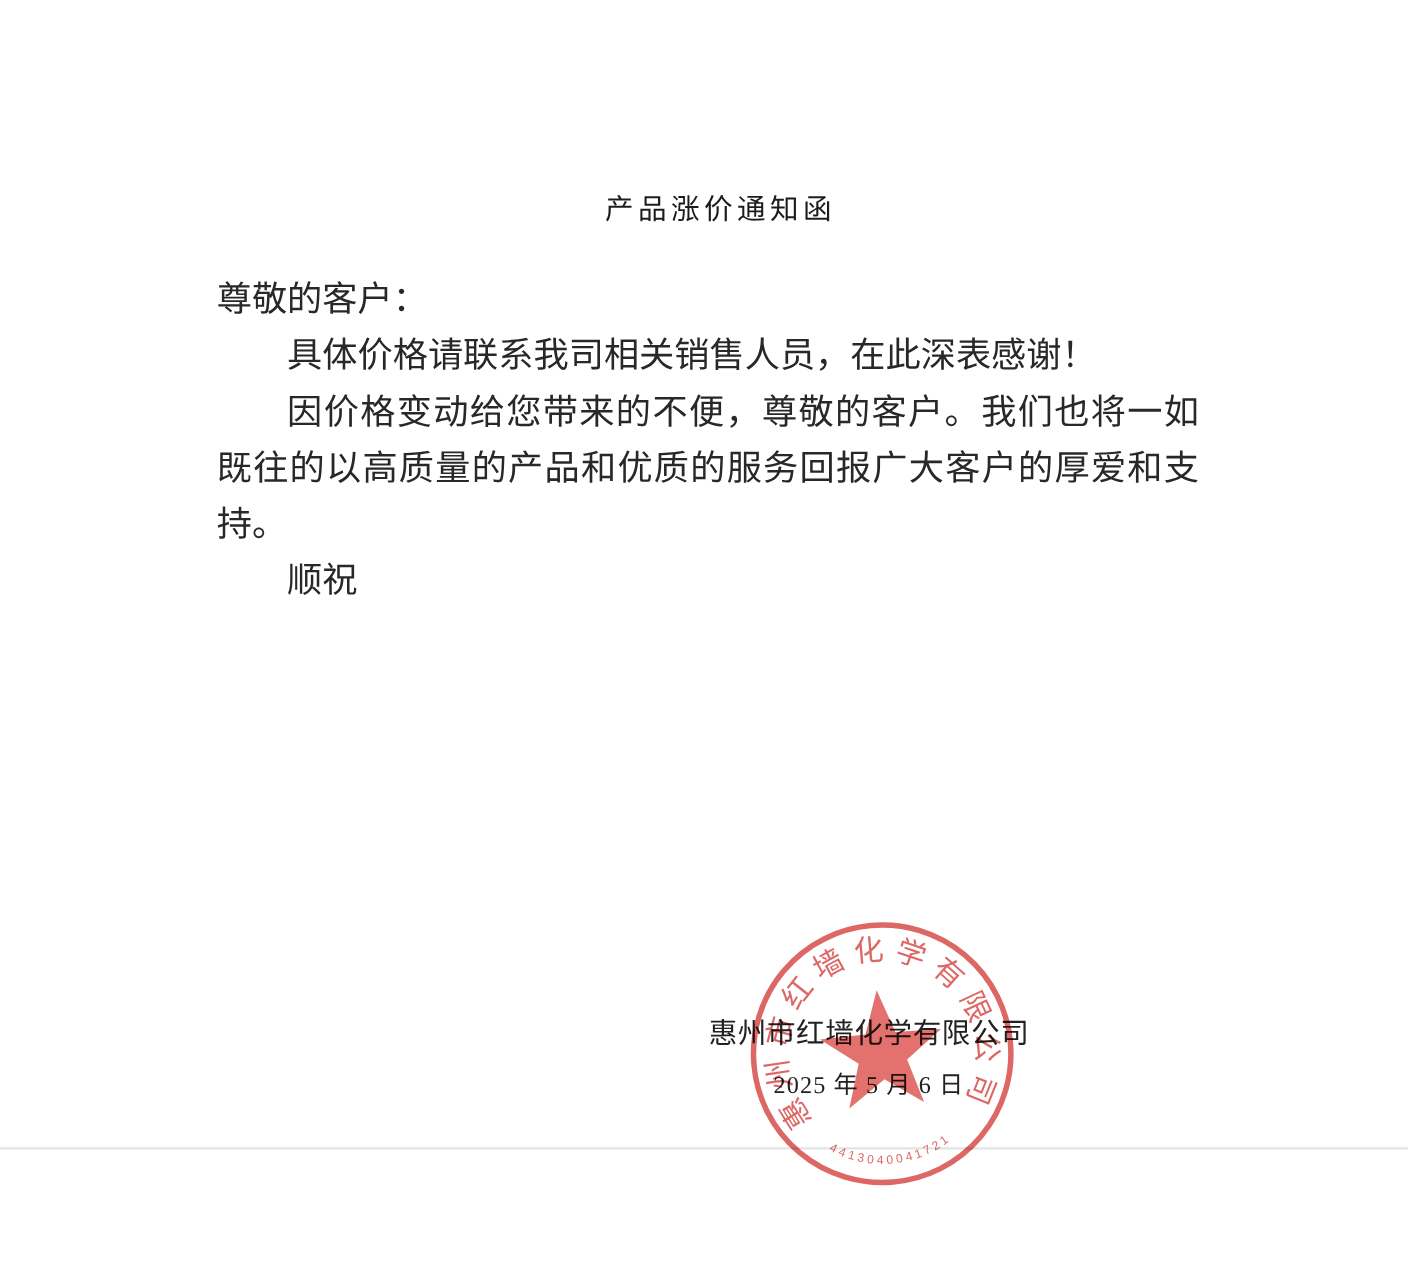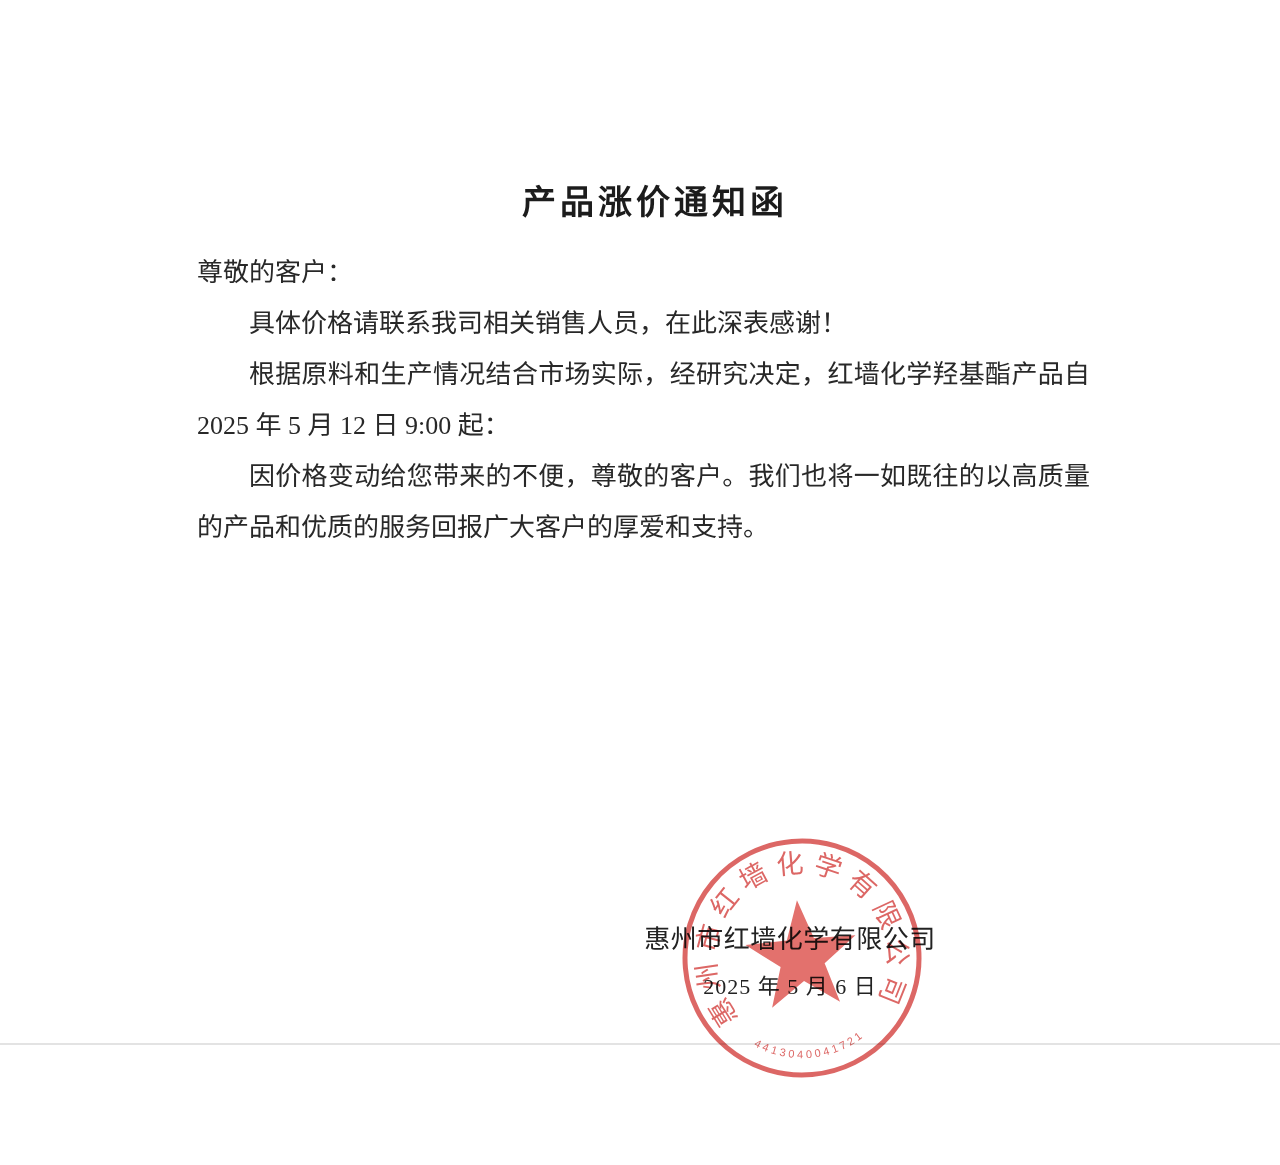--- a/index.html
+++ b/index.html
@@ -16,32 +16,32 @@
     font-family: "Liberation Serif", "DejaVu Serif", serif;
     color: #262626;
   }
   
   .doc-title {
     position: absolute;
     left: 197px;
     top: 152px;
     width: 916px;
     text-align: center;
-    font-size: 34px;
+    font-size: 26px;
     letter-spacing: 4px;
     color: #1c1c1c;
-    font-weight: bold;
+    font-weight: normal;
   }
   
   .letter-body {
     position: absolute;
     left: 197px;
     top: 247px;
     width: 893px;
-    font-size: 26px;
+    font-size: 32px;
     line-height: 51px;
     text-align: justify;
     color: #282828;
   }
   .letter-body p {
     margin: 0;
     padding: 0;
   }
   .indent {
     text-indent: 2em;
@@ -113,22 +113,22 @@
 </head>
 <body>
 
 <div class="page">
 
   <h1 class="doc-title">产品涨价通知函</h1>
 
   <div class="letter-body">
     <p>尊敬的客户：</p>
     <p class="indent">具体价格请联系我司相关销售人员，在此深表感谢！</p>
-    <p class="indent">根据原料和生产情况结合市场实际，经研究决定，红墙化学羟基酯产品自 2025 年 5 月 12 日 9:00 起：</p>
     <p class="indent">因价格变动给您带来的不便，尊敬的客户。我们也将一如既往的以高质量的产品和优质的服务回报广大客户的厚爱和支持。</p>
+    <p class="indent">顺祝</p>
   </div>
 
   <div class="scan-line"></div>
 
   <div class="signature-block">
     <div class="signature-company">惠州市红墙化学有限公司</div>
     <div class="signature-date">2025 年 5 月 6 日</div>
   </div>
 
   <svg class="stamp" viewBox="-127 -127 254 254" width="254" height="254" xmlns="http://www.w3.org/2000/svg">

